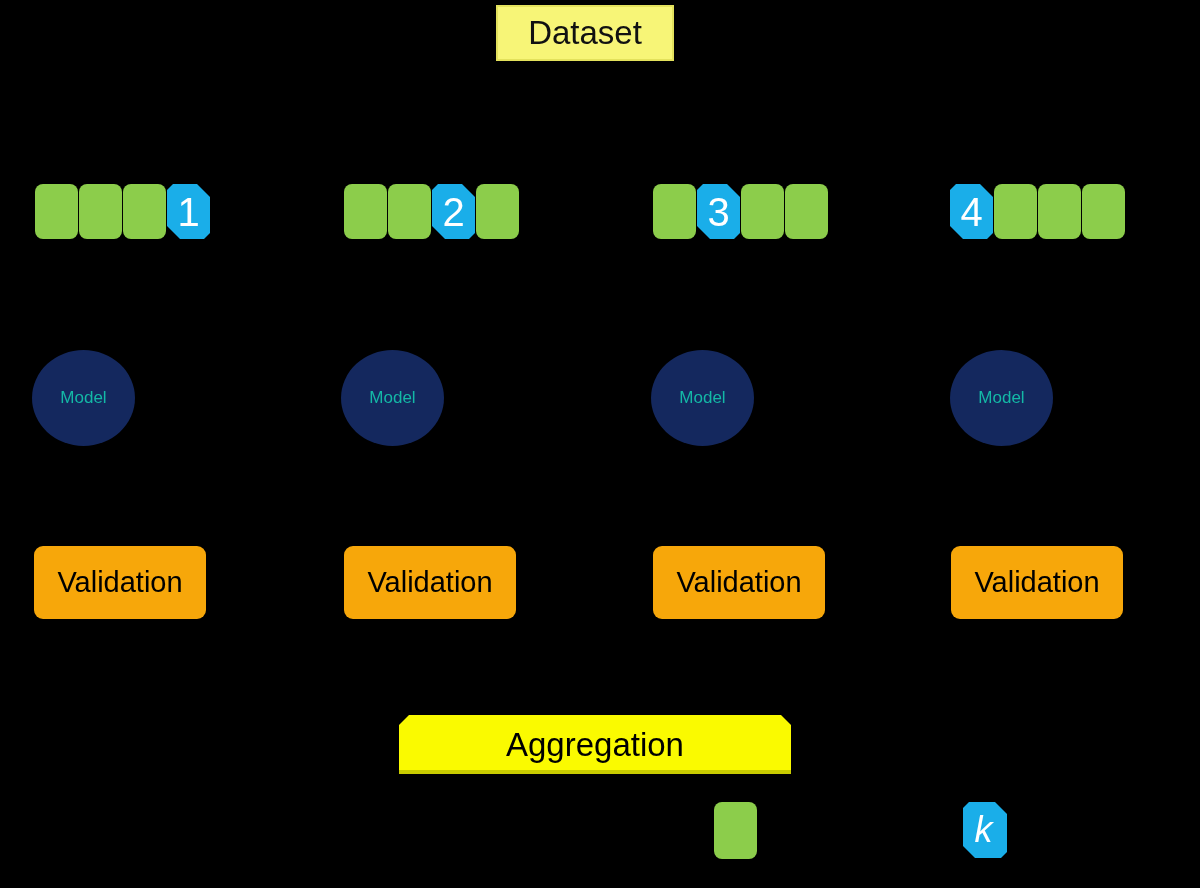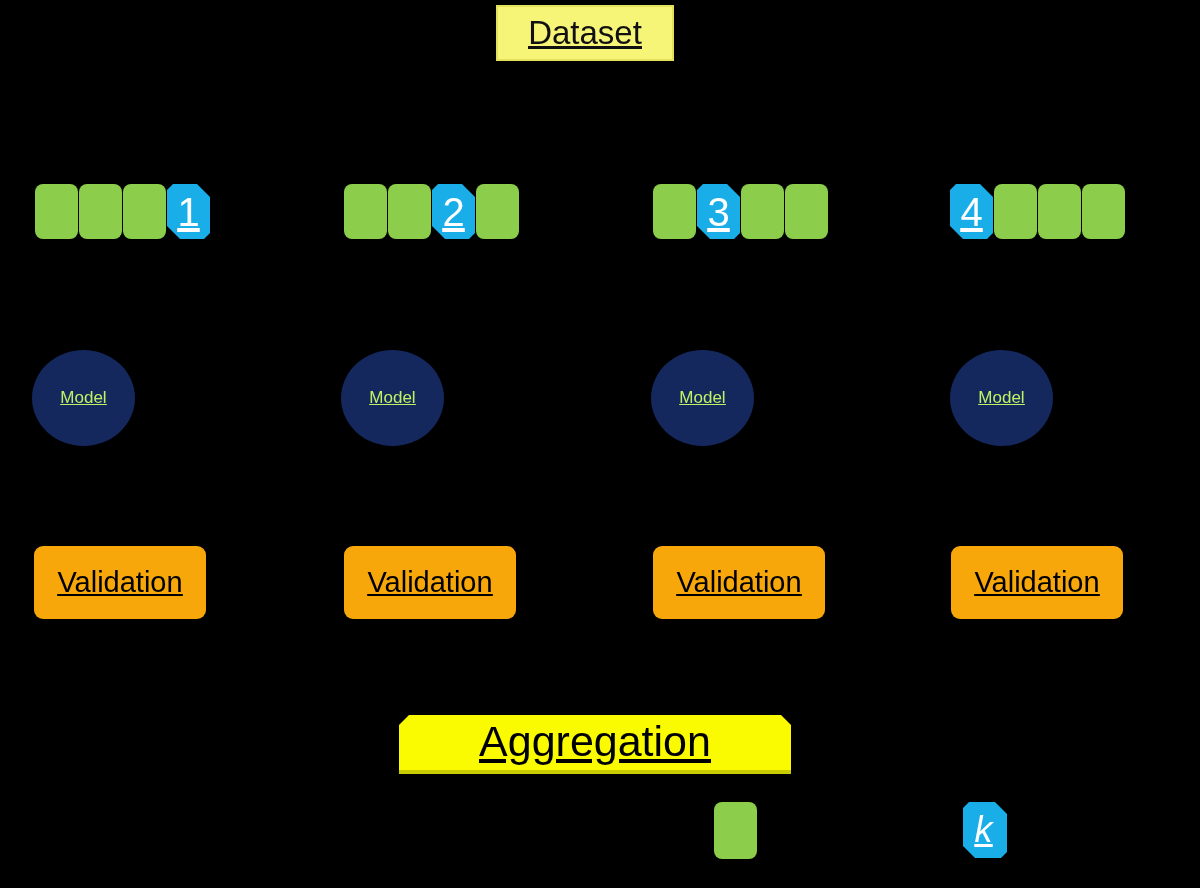--- a/index.html
+++ b/index.html
@@ -6,21 +6,21 @@
     --green: #8CCD4B;
     --blue: #1AAEE9;
     --navy: #14285E;
     --orange: #F7A70A;
     --yellow-bright: #FAFA00;
     --yellow-bright-edge: #C9CC00;
     --yellow-soft: #F7F577;
     --yellow-soft-edge: #E3E15C;
     --bg: #000000;
   }
-  * { margin: 0; padding: 1px; box-sizing: border-box; text-decoration: underline; }
+  * { margin: 0; padding: 1px; box-sizing: border-box; }
   html, body { background: #000; }
   body {
     width: 1200px; height: 888px;
     position: relative; overflow: hidden;
     font-family: "Liberation Sans", sans-serif;
   }
   .canvas {
     position: absolute; inset: 0;
     background: var(--bg);
   }
@@ -54,21 +54,21 @@
                        100% calc(100% - 6px), calc(100% - 6px) 100%,
                        13px 100%, 0 calc(100% - 13px), 0 6px);
     display: flex; align-items: center; justify-content: center;
     color: #fff; font-size: 40px; line-height: 1;
   }
   
   .model {
     position: absolute; top: 349px; width: 103px; height: 96px;
     background: var(--navy); border-radius: 50%;
     display: flex; align-items: center; justify-content: center;
-    color: #bef264; font-size: 17px;
+    color: #14b8a6; font-size: 17px;
   }
   .model.c1 { left: 31px; }
   .model.c2 { left: 340px; }
   .model.c3 { left: 650px; }
   .model.c4 { left: 949px; }
   
   .validation {
     position: absolute; top: 545px; width: 172px; height: 73px;
     background: var(--orange); border-radius: 9px;
     display: flex; align-items: center; justify-content: center;
@@ -78,22 +78,22 @@
   .validation.c2 { left: 343px; }
   .validation.c3 { left: 652px; }
   .validation.c4 { left: 950px; }
   
   .aggregation {
     position: absolute; left: 398px; top: 714px; width: 392px; height: 59px;
     background: linear-gradient(var(--yellow-bright) calc(100% - 4px),
                                 var(--yellow-bright-edge) calc(100% - 4px));
     clip-path: polygon(10px 0, calc(100% - 10px) 0, 100% 10px,
                        100% 100%, 0 100%, 0 10px);
-    display: flex; align-items: flex-start; justify-content: center;
-    color: #000; font-size: 43px;
+    display: flex; align-items: center; justify-content: center;
+    color: #000; font-size: 33px;
   }
   
   .legend-train-tile {
     position: absolute; left: 713px; top: 801px; width: 43px; height: 57px;
     background: var(--green); border-radius: 8px;
   }
   .legend-k-tile {
     position: absolute; left: 962px; top: 801px; width: 44px; height: 56px;
     background: var(--blue);
     clip-path: polygon(6px 0, calc(100% - 12px) 0, 100% 12px,

